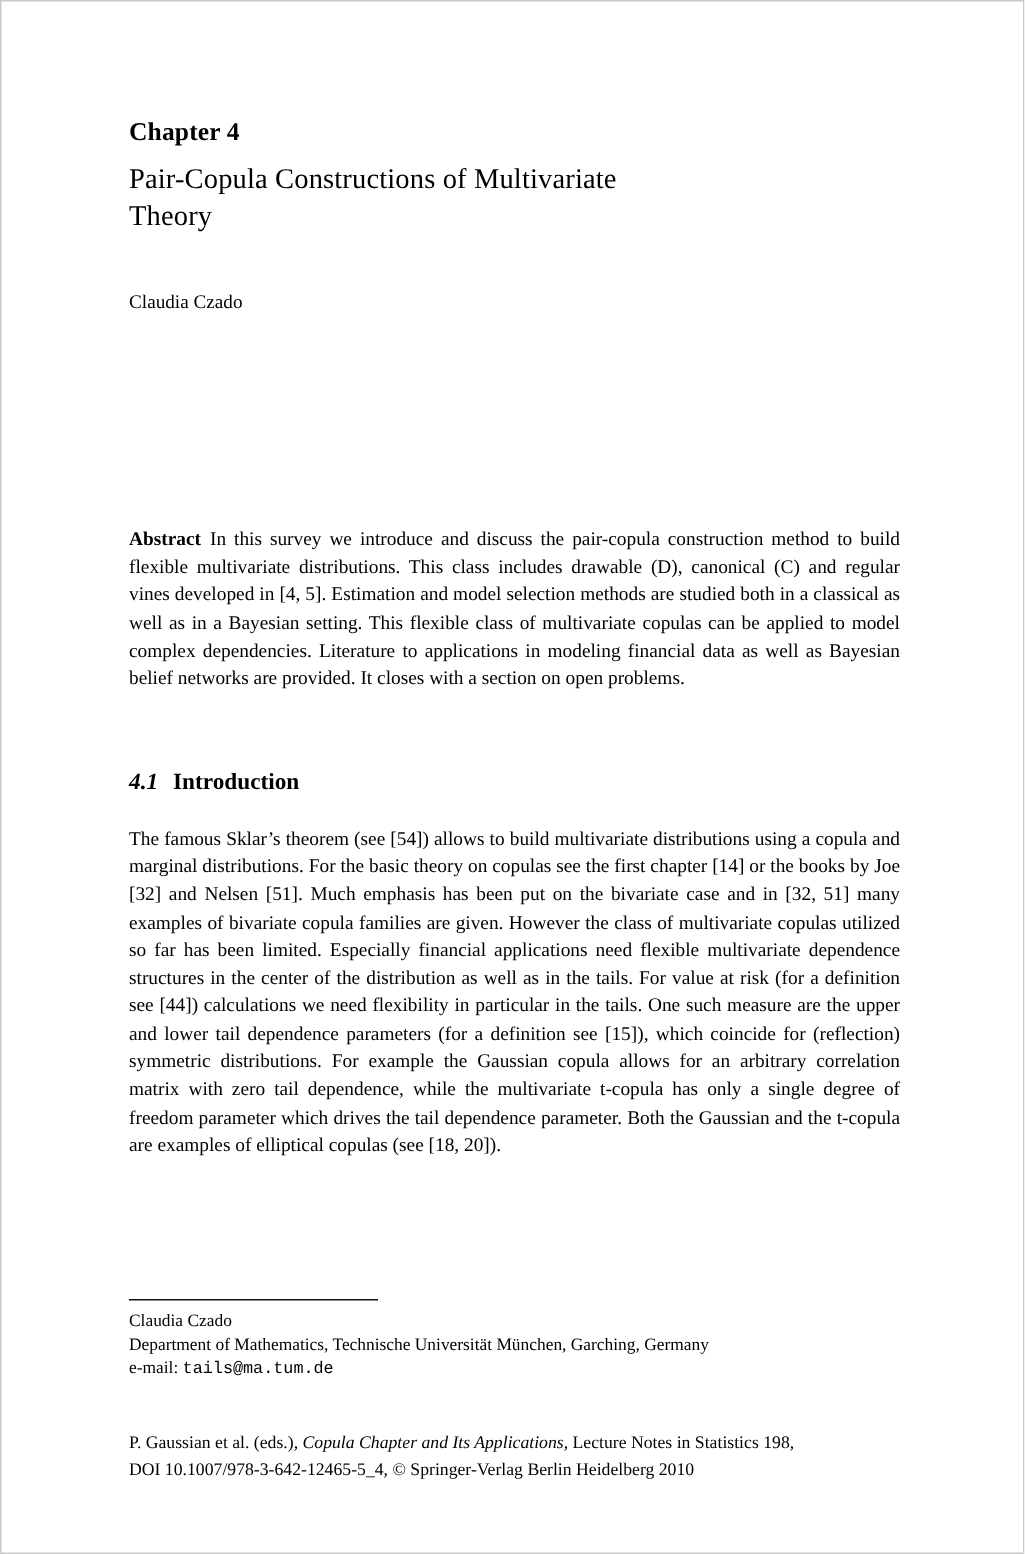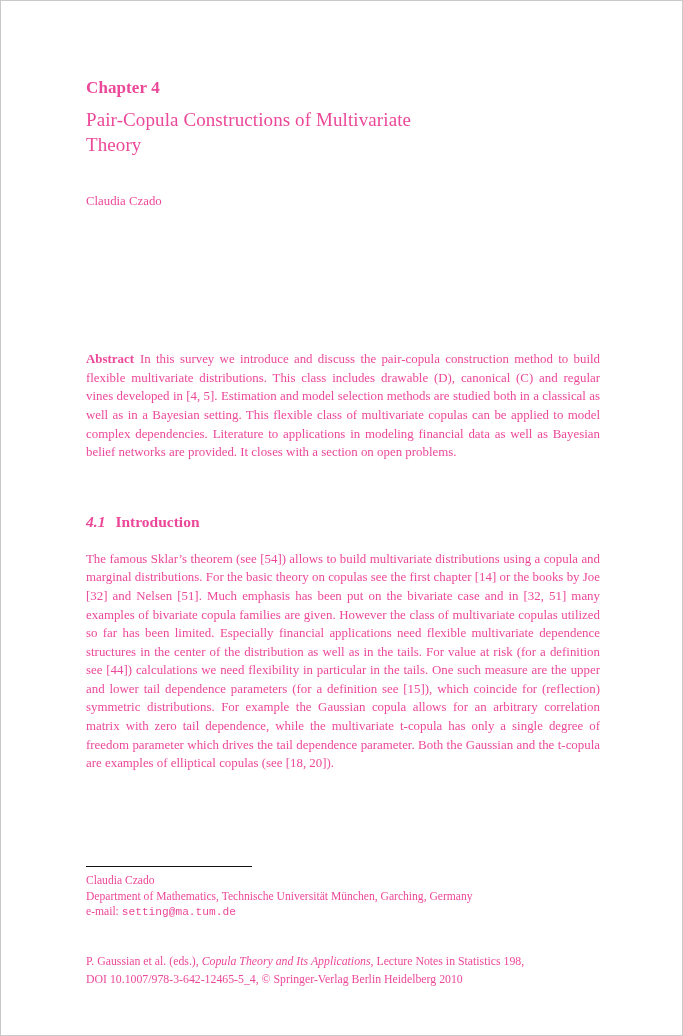--- a/index.html
+++ b/index.html
@@ -7,21 +7,21 @@
     padding: 0;
     background: #ffffff;
   }
   .page {
     position: relative;
     width: 683px;
     height: 1036px;
     background: #ffffff;
     box-shadow: inset 0 0 0 1px #c9c9c9;
     font-family: "Liberation Serif", "DejaVu Serif", serif;
-    color: #ec4899;
+    color: #000000;
     overflow: hidden;
     box-sizing: border-box;
   }
   .content {
     position: absolute;
     left: 86px;
     right: 83px;
     top: 0;
   }
   .chapter-label {
@@ -118,23 +118,23 @@
 
     <p class="intro-para" data-bind="page.intro_text">The famous Sklar’s theorem (see [54]) allows to build multivariate distributions using a copula and marginal distributions. For the basic theory on copulas see the first chapter [14] or the books by Joe [32] and Nelsen [51]. Much emphasis has been put on the bivariate case and in [32, 51] many examples of bivariate copula families are given. However the class of multivariate copulas utilized so far has been limited. Especially financial applications need flexible multivariate dependence structures in the center of the distribution as well as in the tails. For value at risk (for a definition see [44]) calculations we need flexibility in particular in the tails. One such measure are the upper and lower tail dependence parameters (for a definition see [15]), which coincide for (reflection) symmetric distributions. For example the Gaussian copula allows for an arbitrary correlation matrix with zero tail dependence, while the multivariate t-copula has only a single degree of freedom parameter which drives the tail dependence parameter. Both the Gaussian and the t-copula are examples of elliptical copulas (see [18, 20]).</p>
 
   </div>
 
   <div class="footnote-block">
     <hr class="footnote-rule">
     <div data-bind="page.footnote.author">Claudia Czado</div>
     <div data-bind="page.footnote.affiliation">Department of Mathematics, Technische Universität München, Garching, Germany</div>
     <div>
-      <span data-bind="page.footnote.email_label">e-mail: </span><span class="footnote-email-value" data-bind="page.footnote.email">setting@ma.tum.de</span>
+      <span data-bind="page.footnote.email_label">e-mail: </span><span class="footnote-email-value" data-bind="page.footnote.email">tails@ma.tum.de</span>
     </div>
   </div>
 
   <div class="footer-block">
     <div>
-      <span data-bind="page.footer.line1_pre">P. Gaussian et al. (eds.), </span><span class="italic" data-bind="page.footer.line1_italic">Copula Theory and Its Applications</span><span data-bind="page.footer.line1_post">, Lecture Notes in Statistics 198,</span>
+      <span data-bind="page.footer.line1_pre">P. Gaussian et al. (eds.), </span><span class="italic" data-bind="page.footer.line1_italic">Copula Chapter and Its Applications</span><span data-bind="page.footer.line1_post">, Lecture Notes in Statistics 198,</span>
     </div>
     <div data-bind="page.footer.line2">DOI 10.1007/978-3-642-12465-5_4, © Springer-Verlag Berlin Heidelberg 2010</div>
   </div>
 </div>
 
 </body></html>

